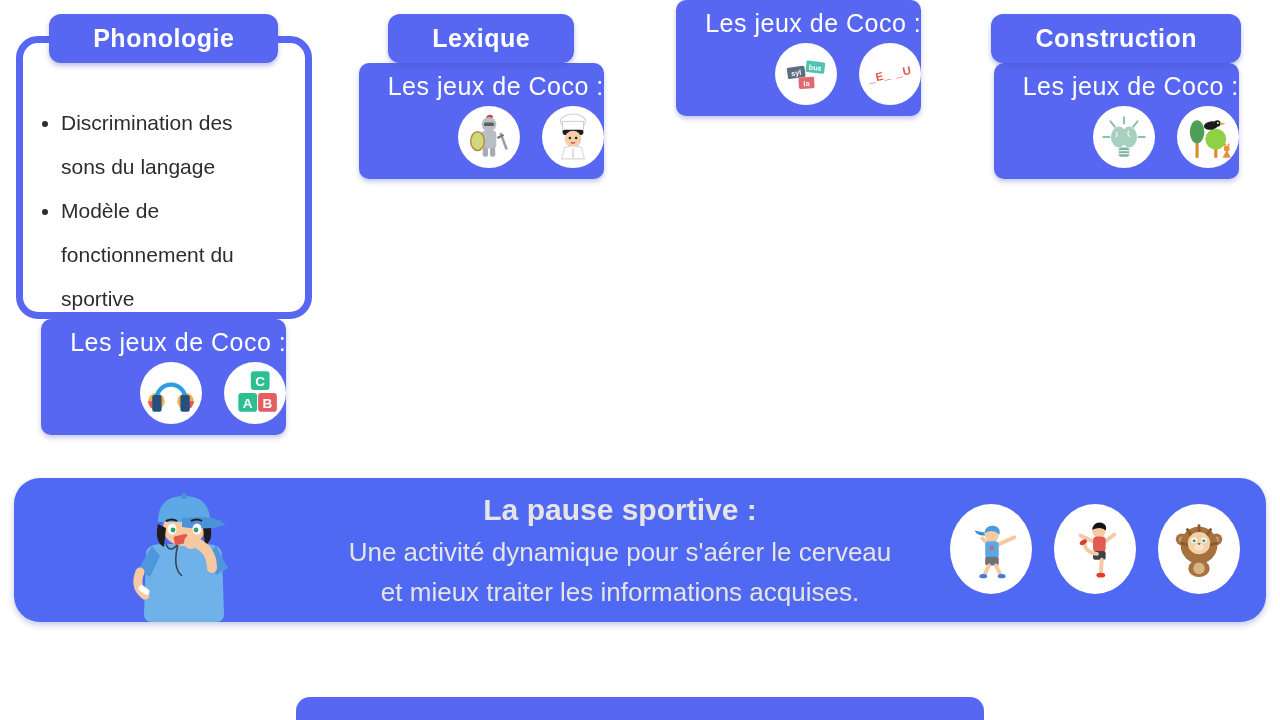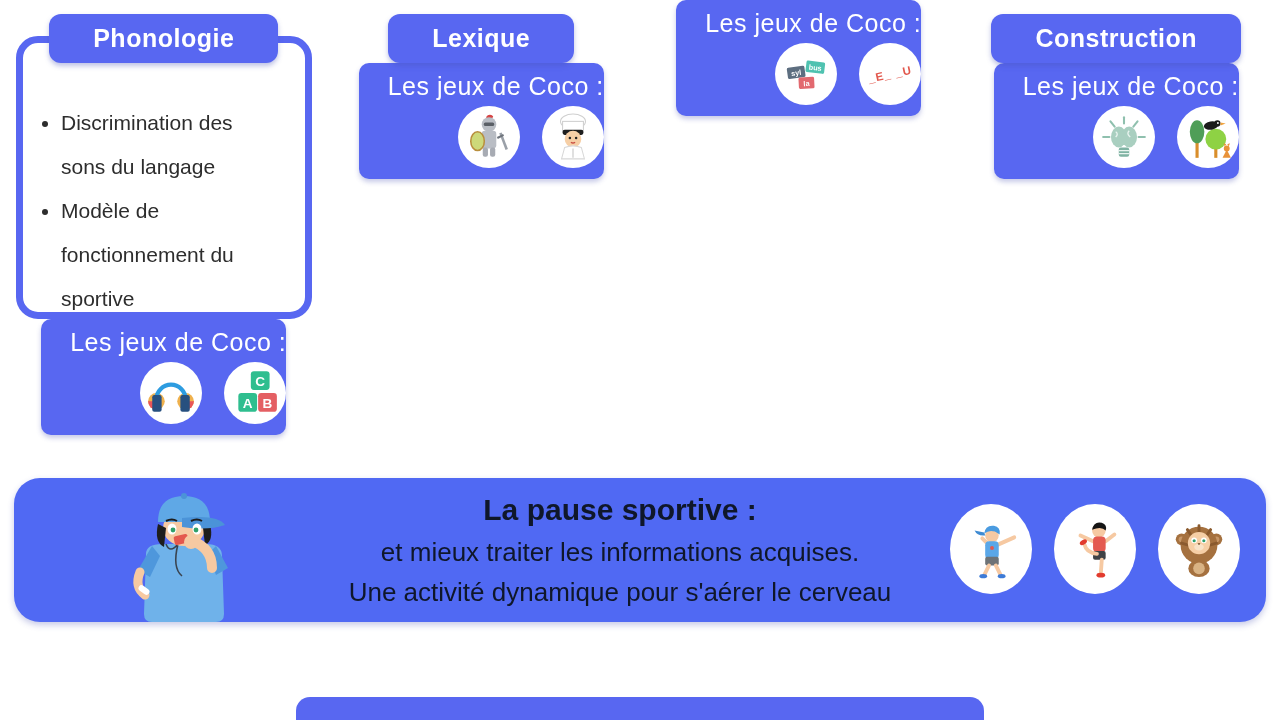--- a/index.html
+++ b/index.html
@@ -16,21 +16,21 @@
   .card ul{margin:0;padding:58px 0 0 38px;list-style:disc;color:#111;}
   .card li{font-size:21px;line-height:44px;color:#2D2D2D;padding-right:24px;}
   .jeux{margin-top:0;width:245px;height:116px;background:#5867F1;border-radius:10px;
         box-shadow:0 3px 5px rgba(70,80,180,.3);display:flex;flex-direction:column;align-items:flex-end;}
   .jeux-label{margin-top:9px;color:#fff;font-size:25px;font-weight:400;letter-spacing:.5px;white-space:nowrap;}
   .jeux-icons{display:flex;gap:22px;margin-top:5px;}
   .circle{width:62px;height:62px;background:#fff;border-radius:50%;display:flex;
           align-items:center;justify-content:center;overflow:hidden;}
   .pause{position:absolute;left:14px;top:478px;width:1252px;height:144px;background:#5069F3;
          border-radius:26px;box-shadow:0 3px 6px rgba(70,80,180,.3);overflow:hidden;}
-  .pause-text{position:absolute;left:260px;right:300px;top:10px;text-align:center;color:#0f172a;}
+  .pause-text{position:absolute;left:260px;right:300px;top:10px;text-align:center;color:#e5e5e5;}
   .pause-title{font-size:30px;font-weight:600;line-height:44px;}
   .pause-line{font-size:26px;font-weight:400;line-height:40px;}
   .pause-icons{position:absolute;right:26px;top:26px;display:flex;gap:22px;}
   .pcircle{width:82px;height:90px;background:#fff;border-radius:50%;display:flex;
            align-items:center;justify-content:center;overflow:hidden;}
   .coach{position:absolute;left:98px;top:6px;}
   .peek{position:absolute;left:296px;top:697px;width:688px;height:23px;background:#5867F1;
         border-radius:14px 14px 0 0;}
   svg text{font-family:"Liberation Sans",sans-serif;}
 </style>
@@ -203,22 +203,22 @@
       <ellipse cx="85" cy="45" rx="4.5" ry="5.5" fill="#fff"></ellipse>
         <circle cx="84" cy="46" r="2.4" fill="#2FA06A"></circle>
       <path d="M54,37 q6,-3 11,0 M79,37 q6,-3 11,0" stroke="#1D1D1D" stroke-width="2" fill="none"></path>
       <path d="M100,84 Q100,64 80,57" fill="none" stroke="#F6C9A2" stroke-width="10" stroke-linecap="round"></path>
       <rect x="62" y="51" width="14" height="9" rx="2" fill="#E4584E" transform="rotate(-12 69 55)"></rect>
       <circle cx="79" cy="58" r="7" fill="#F6C9A2"></circle>
     </svg>
 
     <div class="pause-text">
       <div class="pause-title">La pause sportive :</div>
+      <div class="pause-line">Une activité dynamique pour s'aérer le cerveau</div>
       <div class="pause-line">et mieux traiter les informations acquises.</div>
-      <div class="pause-line">Une activité dynamique pour s'aérer le cerveau</div>
     </div>
 
     <div class="pause-icons">
       <div class="pcircle">
         <svg width="62" height="62" viewBox="0 0 64 64">
           <path d="M38,28 L56,20" stroke="#F6C9A2" stroke-width="4" stroke-linecap="round"></path>
           <path d="M30,28 L23,21" stroke="#F6C9A2" stroke-width="4" stroke-linecap="round"></path>
           <circle cx="33" cy="18" r="7" fill="#F6C9A2"></circle>
           <path d="M25,16 Q26,7 35,8 Q42,9 41,17 L36,14 Q30,12 25,16 Z" fill="#4A9BE0"></path>
           <path d="M25,15 L15,13 Q18,19 26,18 Z" fill="#3F8BD2"></path>

